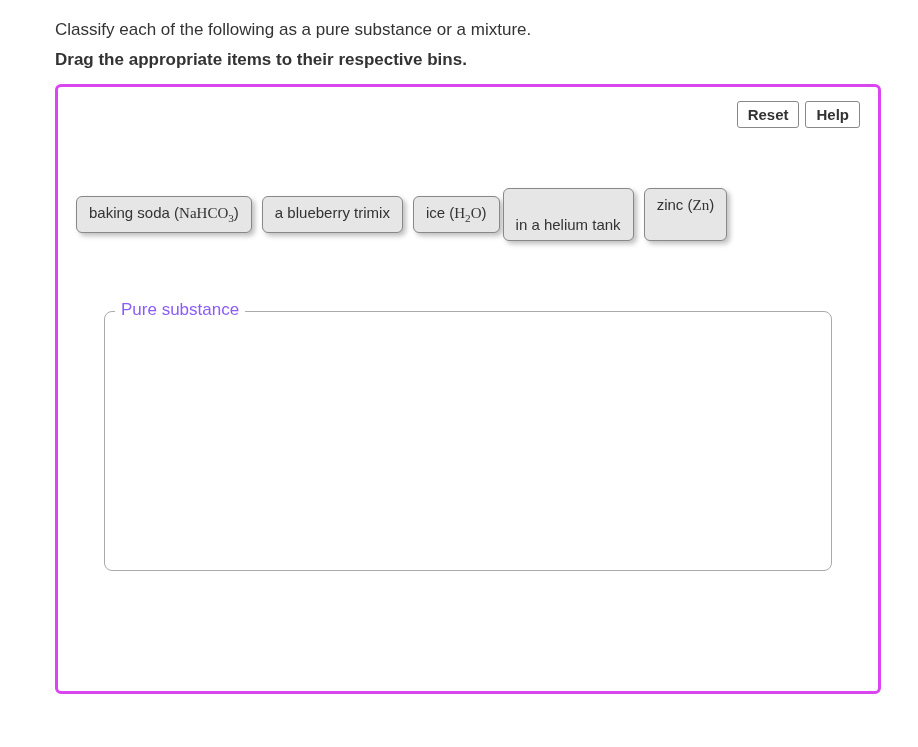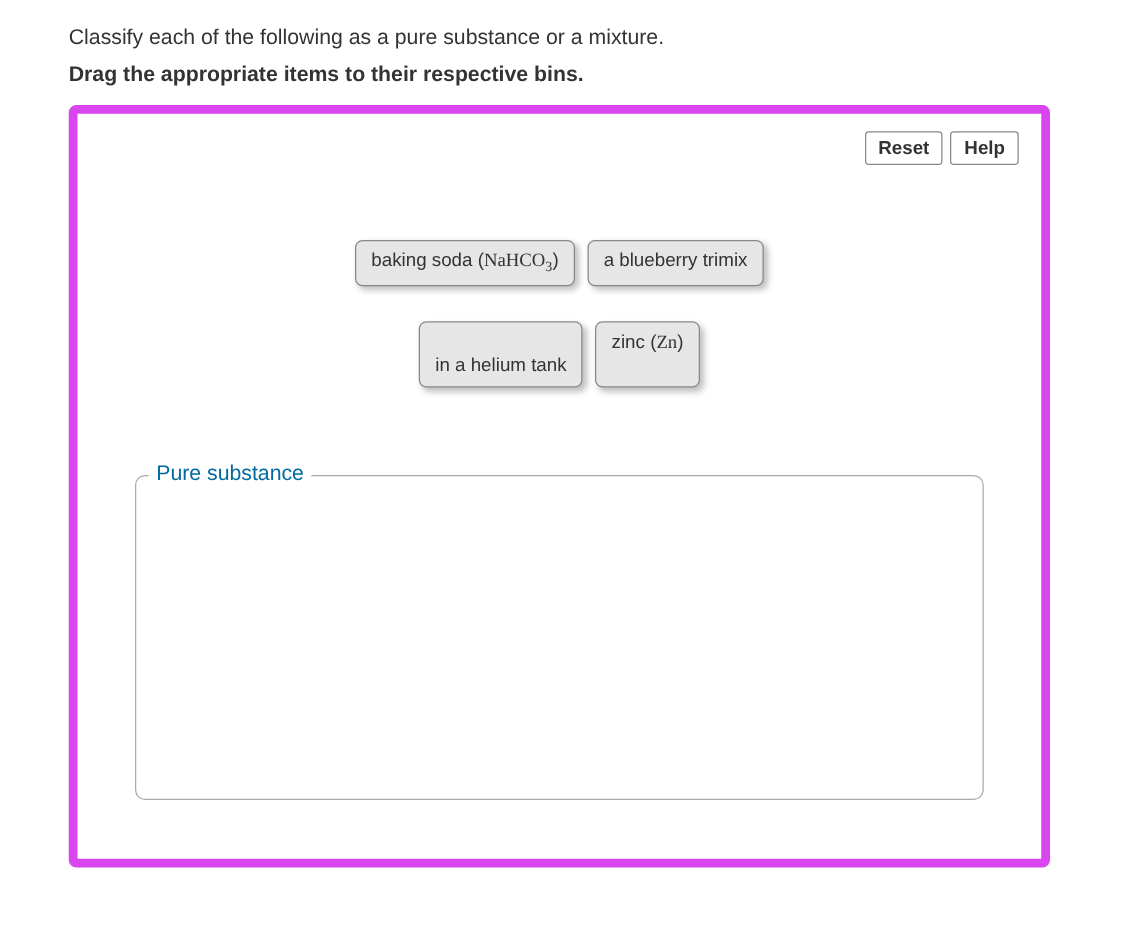--- a/index.html
+++ b/index.html
@@ -5,35 +5,35 @@
   * { box-sizing: border-box; }
   body {
     margin: 0;
     padding: 0;
     font-family: "Segoe UI", Arial, sans-serif;
     background: #ffffff;
     color: #333;
     width: 918px;
   }
   .wrapper {
-    padding: 20px 78px 30px 55px;
+    padding: 20px 37px 30px 55px;
   }
   .question-text {
     font-size: 17px;
     color: #333;
     margin-bottom: 10px;
   }
   .instruction {
     font-size: 17px;
     font-weight: bold;
     color: #333;
     margin-bottom: 14px;
   }
   .panel {
-    border: 7px solid #d946ef;
+    border: 3px solid #d946ef;
     border-radius: 6px;
     padding: 14px 18px 22px 18px;
     position: relative;
     min-height: 610px;
   }
   .toolbar {
     display: flex;
     justify-content: flex-end;
     gap: 6px;
     margin-bottom: 60px;
@@ -43,23 +43,23 @@
     border: 1px solid #888;
     border-radius: 3px;
     padding: 4px 10px;
     font-size: 15px;
     font-weight: bold;
     color: #333;
     cursor: pointer;
   }
   .items-area {
     display: flex;
-    flex-direction: column;
+    flex-direction: row;
     align-items: center;
-    gap: 28px;
+    gap: 3px;
     margin-bottom: 70px;
   }
   .items-row {
     display: flex;
     flex-wrap: wrap;
     justify-content: center;
     gap: 10px;
   }
   .chip {
     background: #e6e6e6;
@@ -94,21 +94,21 @@
     position: relative;
     background: #fff;
   }
   .bin-label {
     position: absolute;
     top: -12px;
     left: 10px;
     background: #fff;
     padding: 0 6px;
     font-size: 17px;
-    color: #0369a1;
+    color: #8b5cf6;
   }
 </style>
 </head>
 <body>
 
 <div class="wrapper">
 
   <div class="question-text">Classify each of the following as a pure substance or a mixture.</div>
   <div class="instruction">Drag the appropriate items to their respective bins.</div>
 
@@ -118,20 +118,23 @@
       <button class="btn">Reset</button>
       <button class="btn">Help</button>
     </div>
 
     <div class="items-area">
       <div class="items-row">
         <div class="chip">
           <span>baking soda (</span><span class="formula">NaHCO</span><sub class="formula">3</sub><span>)</span>
         </div>
         <div class="chip">a blueberry trimix</div>
+        <div class="chip">
+          <span>ice (</span><span class="formula">H</span><sub class="formula">2</sub><span class="formula">O</span><span>)</span>
+        </div>
       </div>
       <div class="items-row">
         <div class="chip">
           <br>
           <span>in a helium tank</span>
         </div>
         <div class="chip">
           <span>zinc (</span><span class="formula">Zn</span><span>)</span>
         </div>
       </div>

